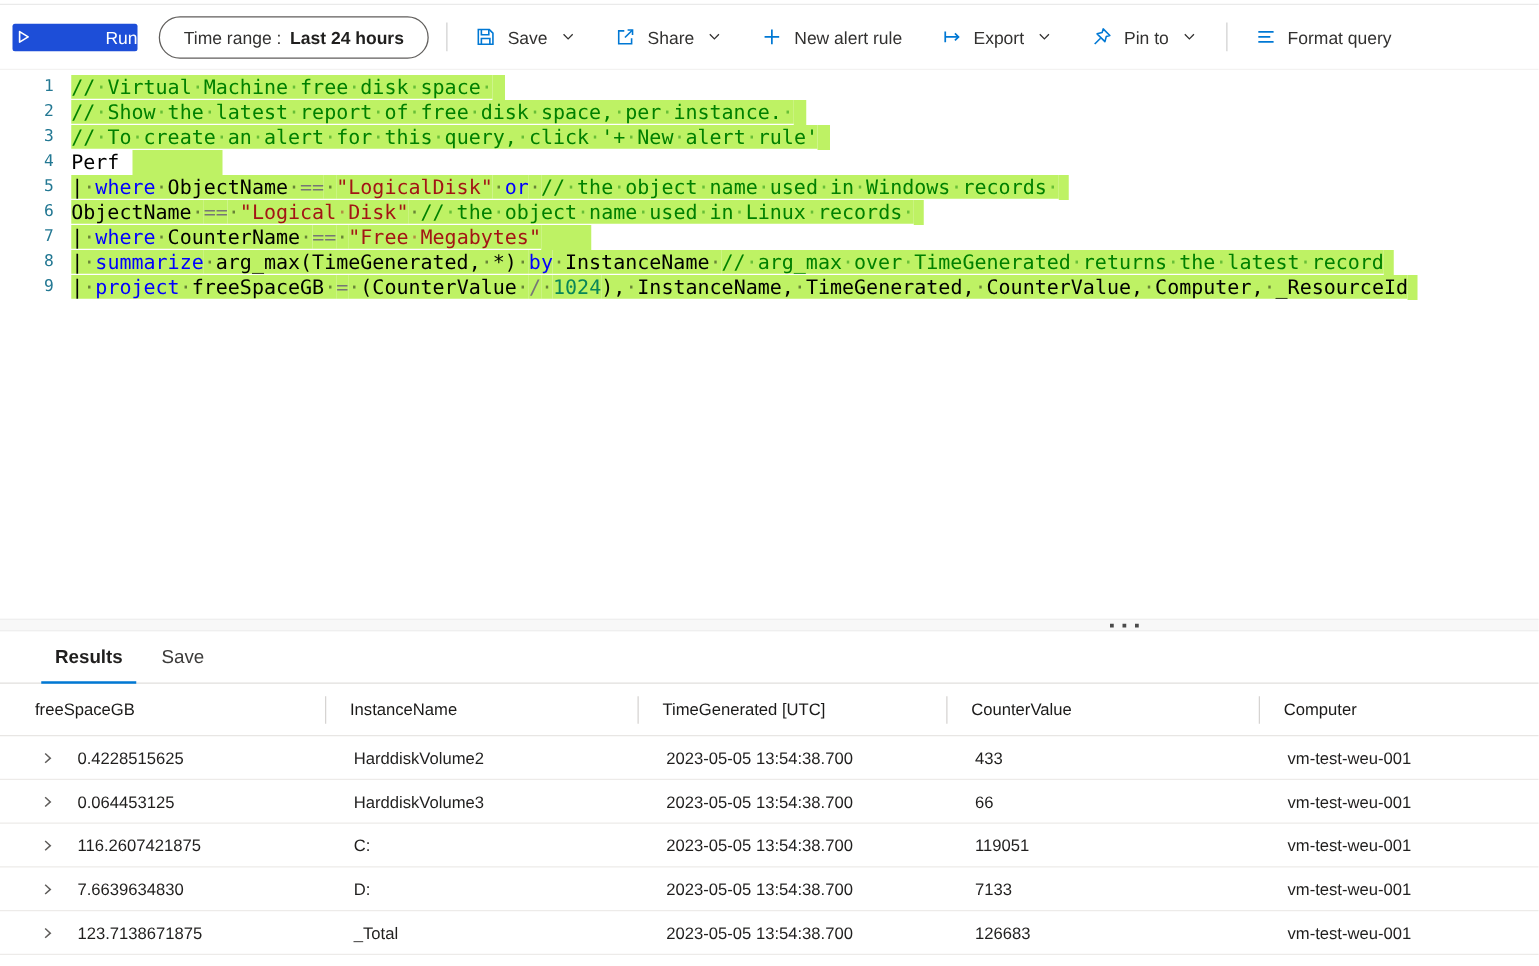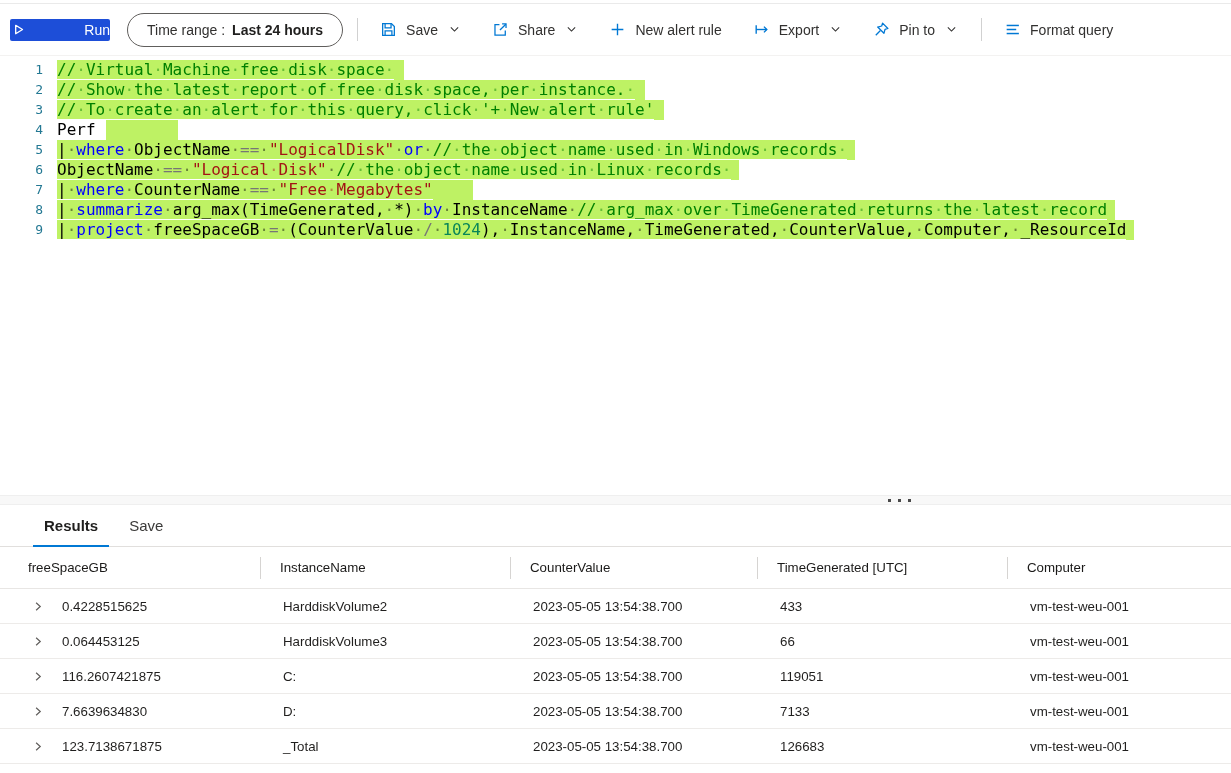--- a/index.html
+++ b/index.html
@@ -192,22 +192,22 @@
 </div>
 
 <div>
   <div class="tabs">
       <button class="tab active">Results</button>
       <button class="tab">Save</button>
     </div>
   <div class="table-header grid-cols">
       <div class="th first">freeSpaceGB</div>
       <div class="th">InstanceName</div>
+      <div class="th">TimeGenerated [UTC]</div>
       <div class="th">CounterValue</div>
-      <div class="th">TimeGenerated [UTC]</div>
       <div class="th">Computer</div>
     </div>
   <div>
       <div class="tr grid-cols">
         <div class="td first">
           <svg width="12" height="13" viewBox="0 0 16 16">
     <path d="M5.5 3 L11 8 L5.5 13" fill="none" stroke="#605e5c" stroke-width="1.6"></path>
   </svg>
           <span>0.4228515625</span>
         </div>

